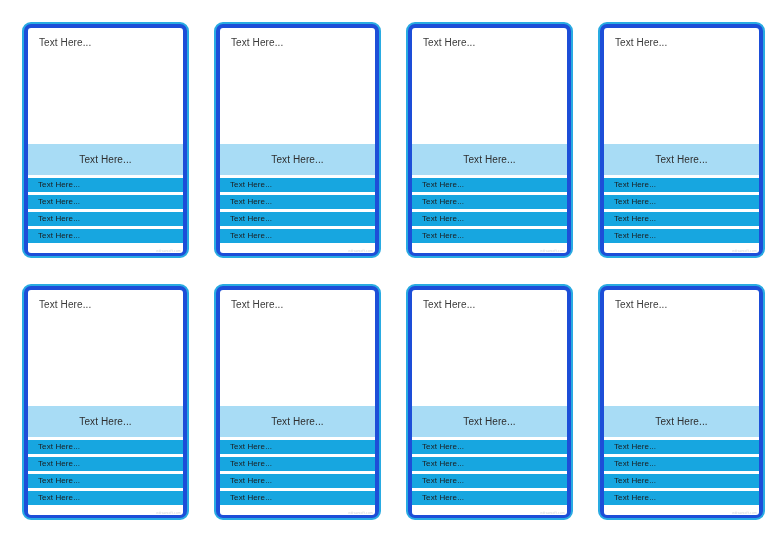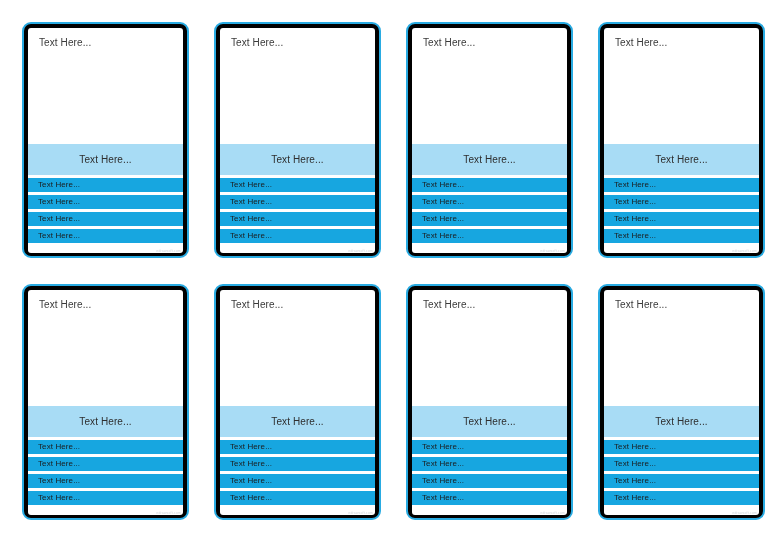--- a/index.html
+++ b/index.html
@@ -31,21 +31,21 @@
   }
 
   
   .card {
     position: relative;
     box-sizing: border-box;
     width: 167px;
     height: 236px;
     border: 2px solid #29ABE2;
     border-radius: 9px;
-    background: #000000;
+    background: #1d4ed8;
     padding: 4px 4px 3px 4px;
     display: flex;
     flex-direction: column;
   }
 
   .card-inner {
     position: relative;
     flex: 1 1 auto;
     display: flex;
     flex-direction: column;

